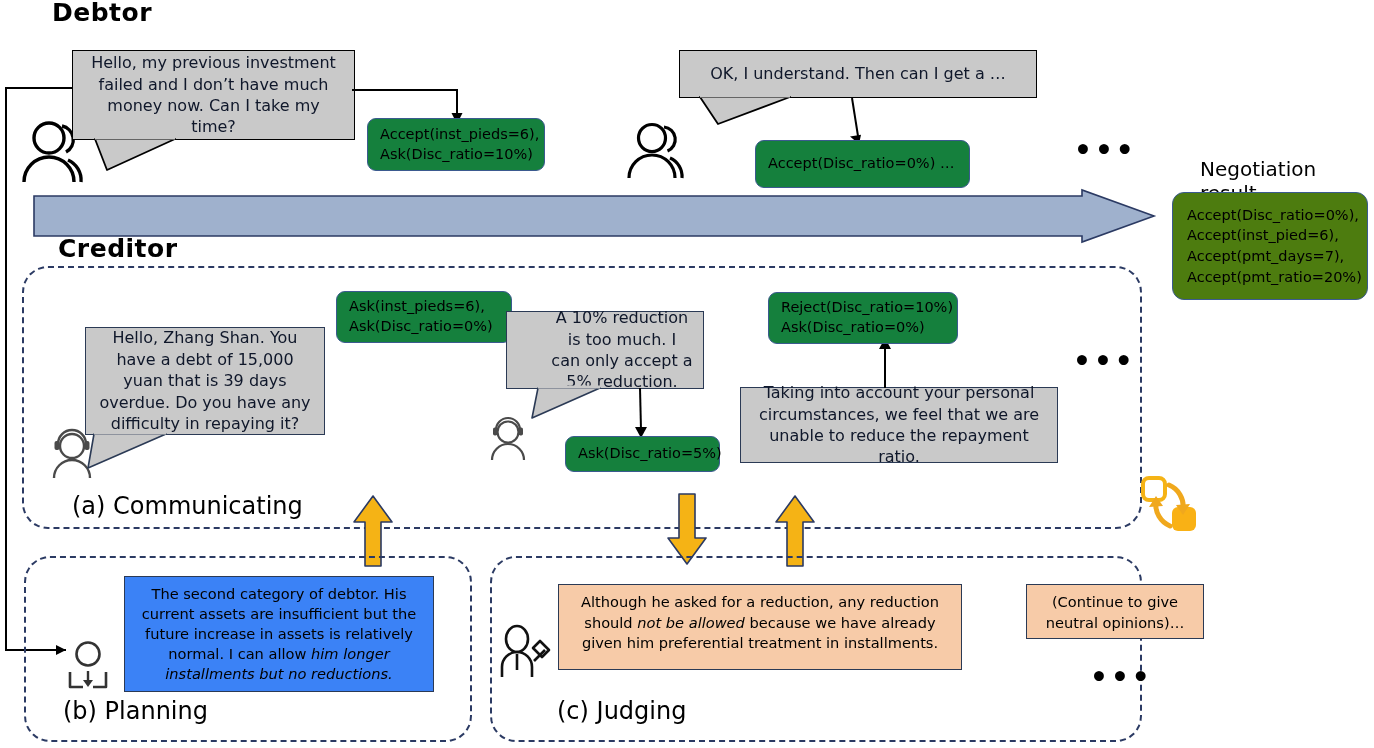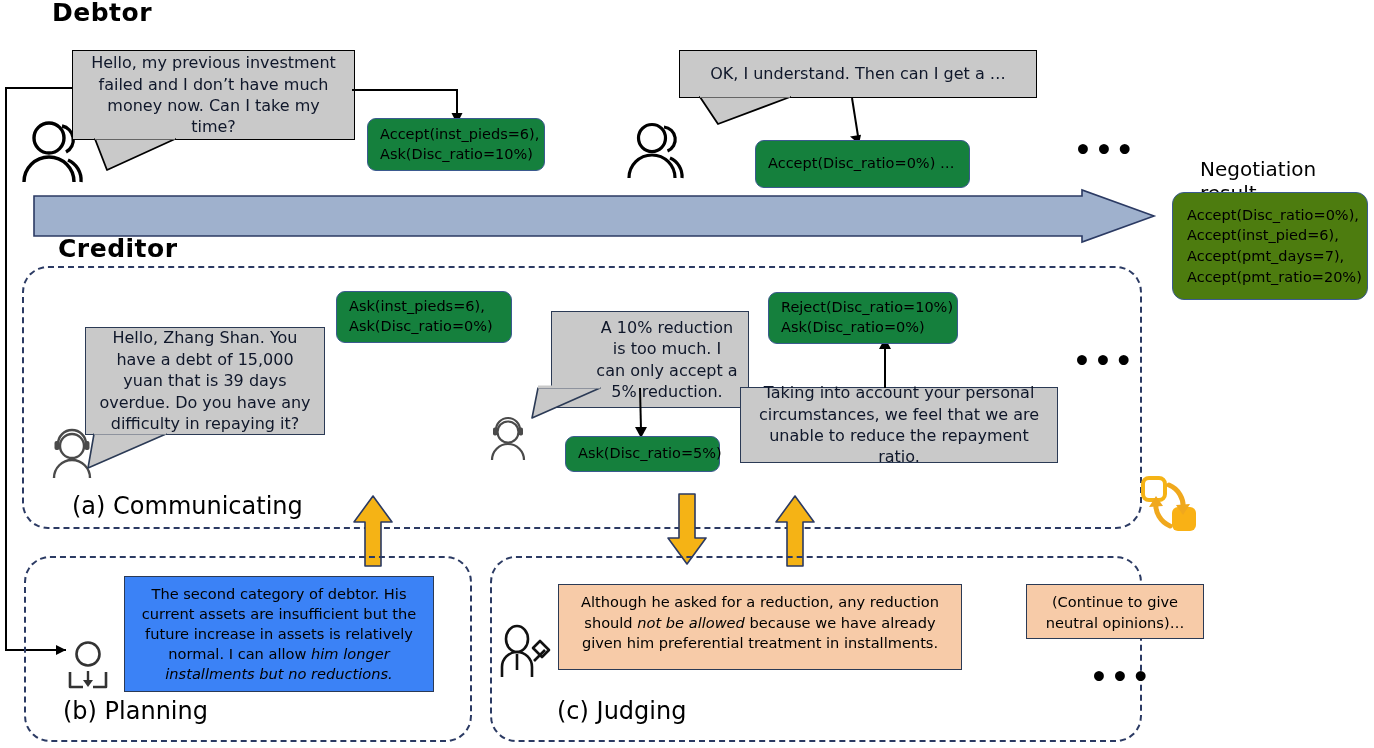--- a/index.html
+++ b/index.html
@@ -143,21 +143,21 @@
   </div>
 
   <svg class="abs" style="left:487px;top:416px;width:42px;height:44px;">
     <circle cx="21" cy="16" r="10.5" fill="none" stroke="#4a4a4a" stroke-width="2.2"></circle>
     <path d="M 9 14 a 12 12 0 0 1 24 0" fill="none" stroke="#4a4a4a" stroke-width="2.2"></path>
     <rect x="6" y="11.5" width="4.4" height="8" rx="1.8" fill="#4a4a4a"></rect>
     <rect x="31.6" y="11.5" width="4.4" height="8" rx="1.8" fill="#4a4a4a"></rect>
     <path d="M 5 44 a 16 16 0 0 1 32 0" fill="none" stroke="#4a4a4a" stroke-width="2.2"></path>
   </svg>
 
-  <div class="abs gray-bubble" style="left:551px;top:311px;width:198px;height:97px;padding-left:44px;">
+  <div class="abs gray-bubble" style="left:506px;top:311px;width:198px;height:78px;padding-left:44px;">
     <span>A 10% reduction is too much. I can only accept a 5% reduction.</span>
   </div>
   <svg class="abs" style="left:532px;top:387px;width:90px;height:34px;">
     <path d="M 6 1 L 68 1 L 0 31 Z" fill="#c9c9c9" stroke="#2b3a55" stroke-width="1.6" stroke-linejoin="round"></path>
     <path d="M 6 0 L 68 0" stroke="#c9c9c9" stroke-width="3"></path>
   </svg>
 
   <svg class="abs" style="left:628px;top:388px;width:30px;height:56px;">
     <path d="M 12 0 L 13 42" fill="none" stroke="#000" stroke-width="2"></path>
     <path d="M 13 50 l -6 -11 l 12 0 z" fill="#000"></path>

